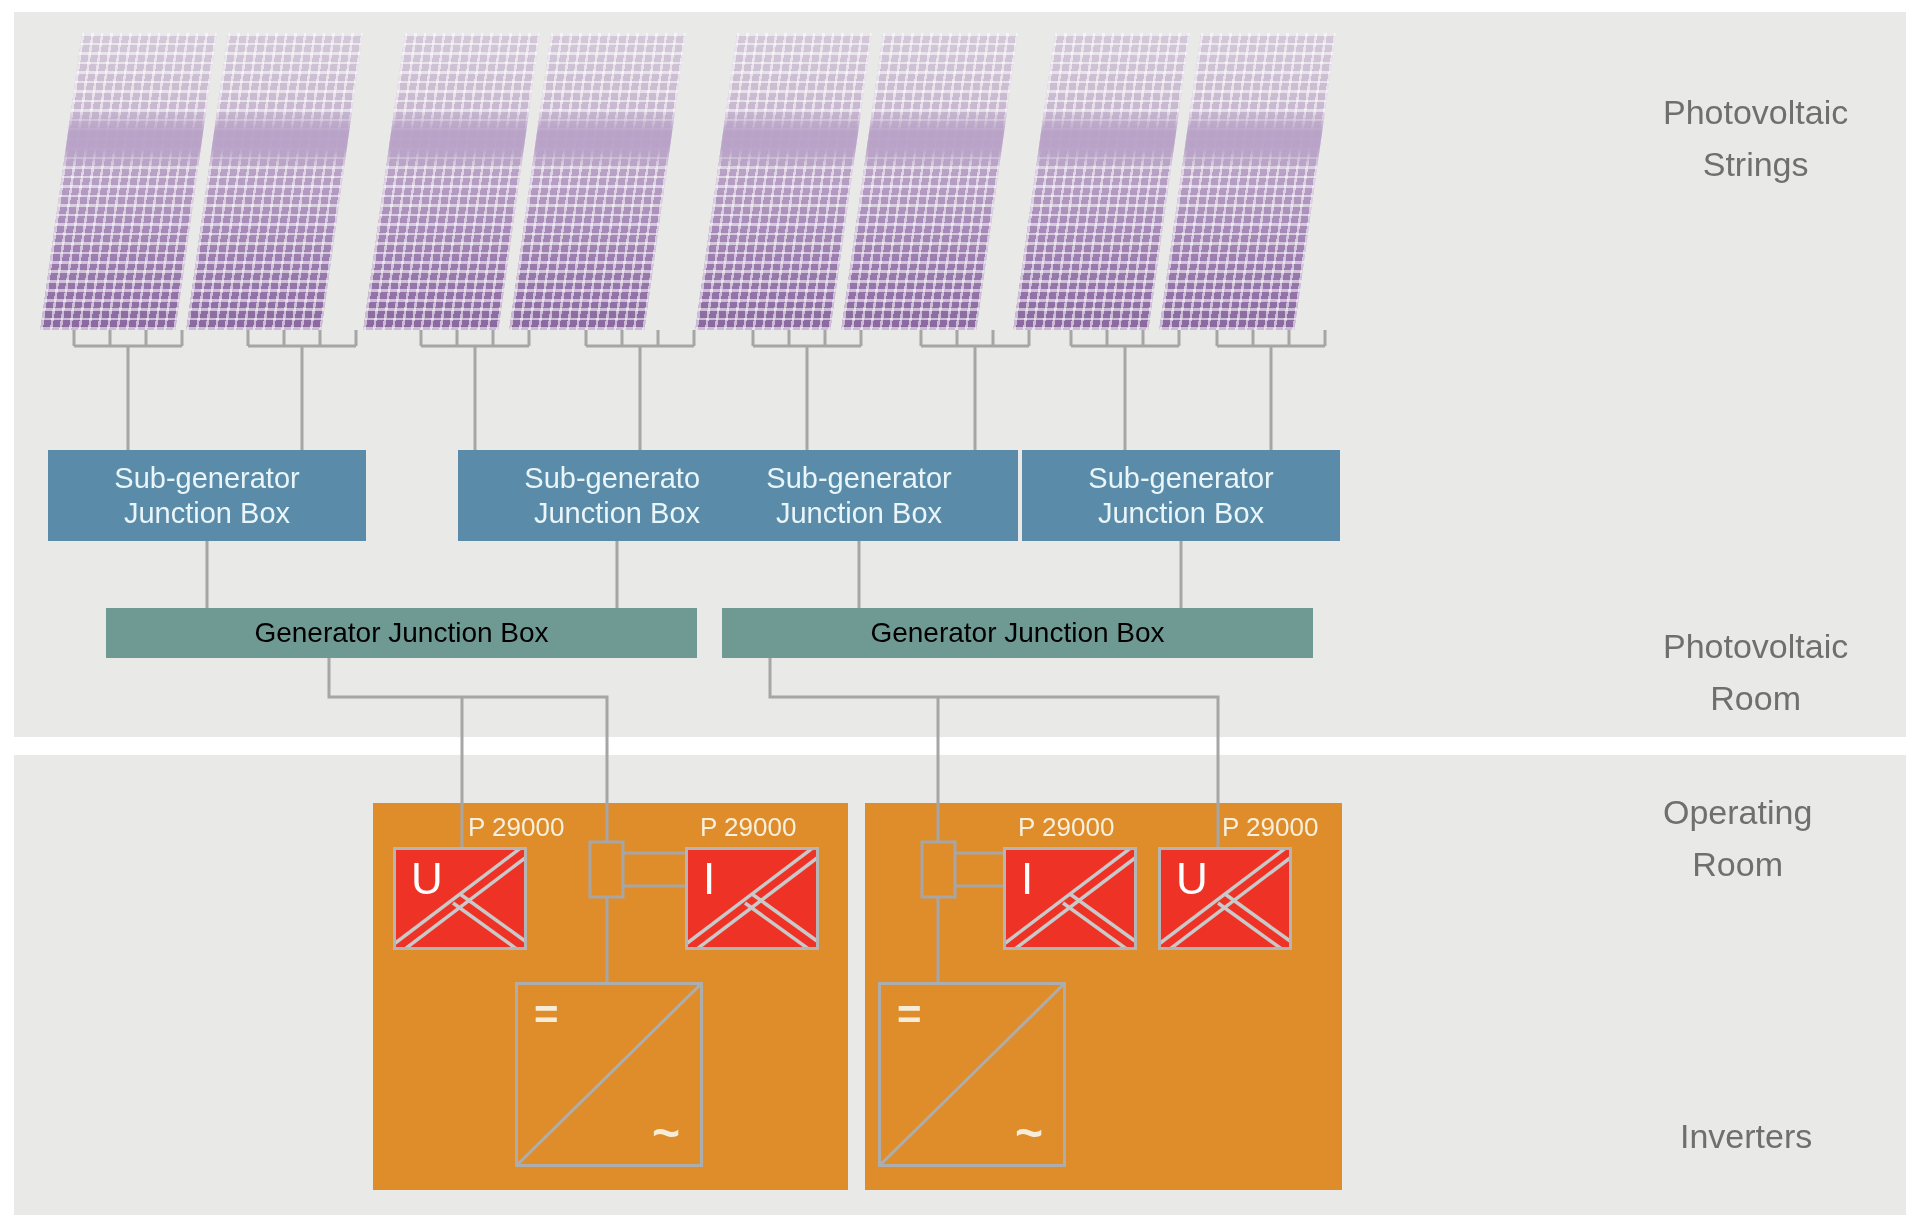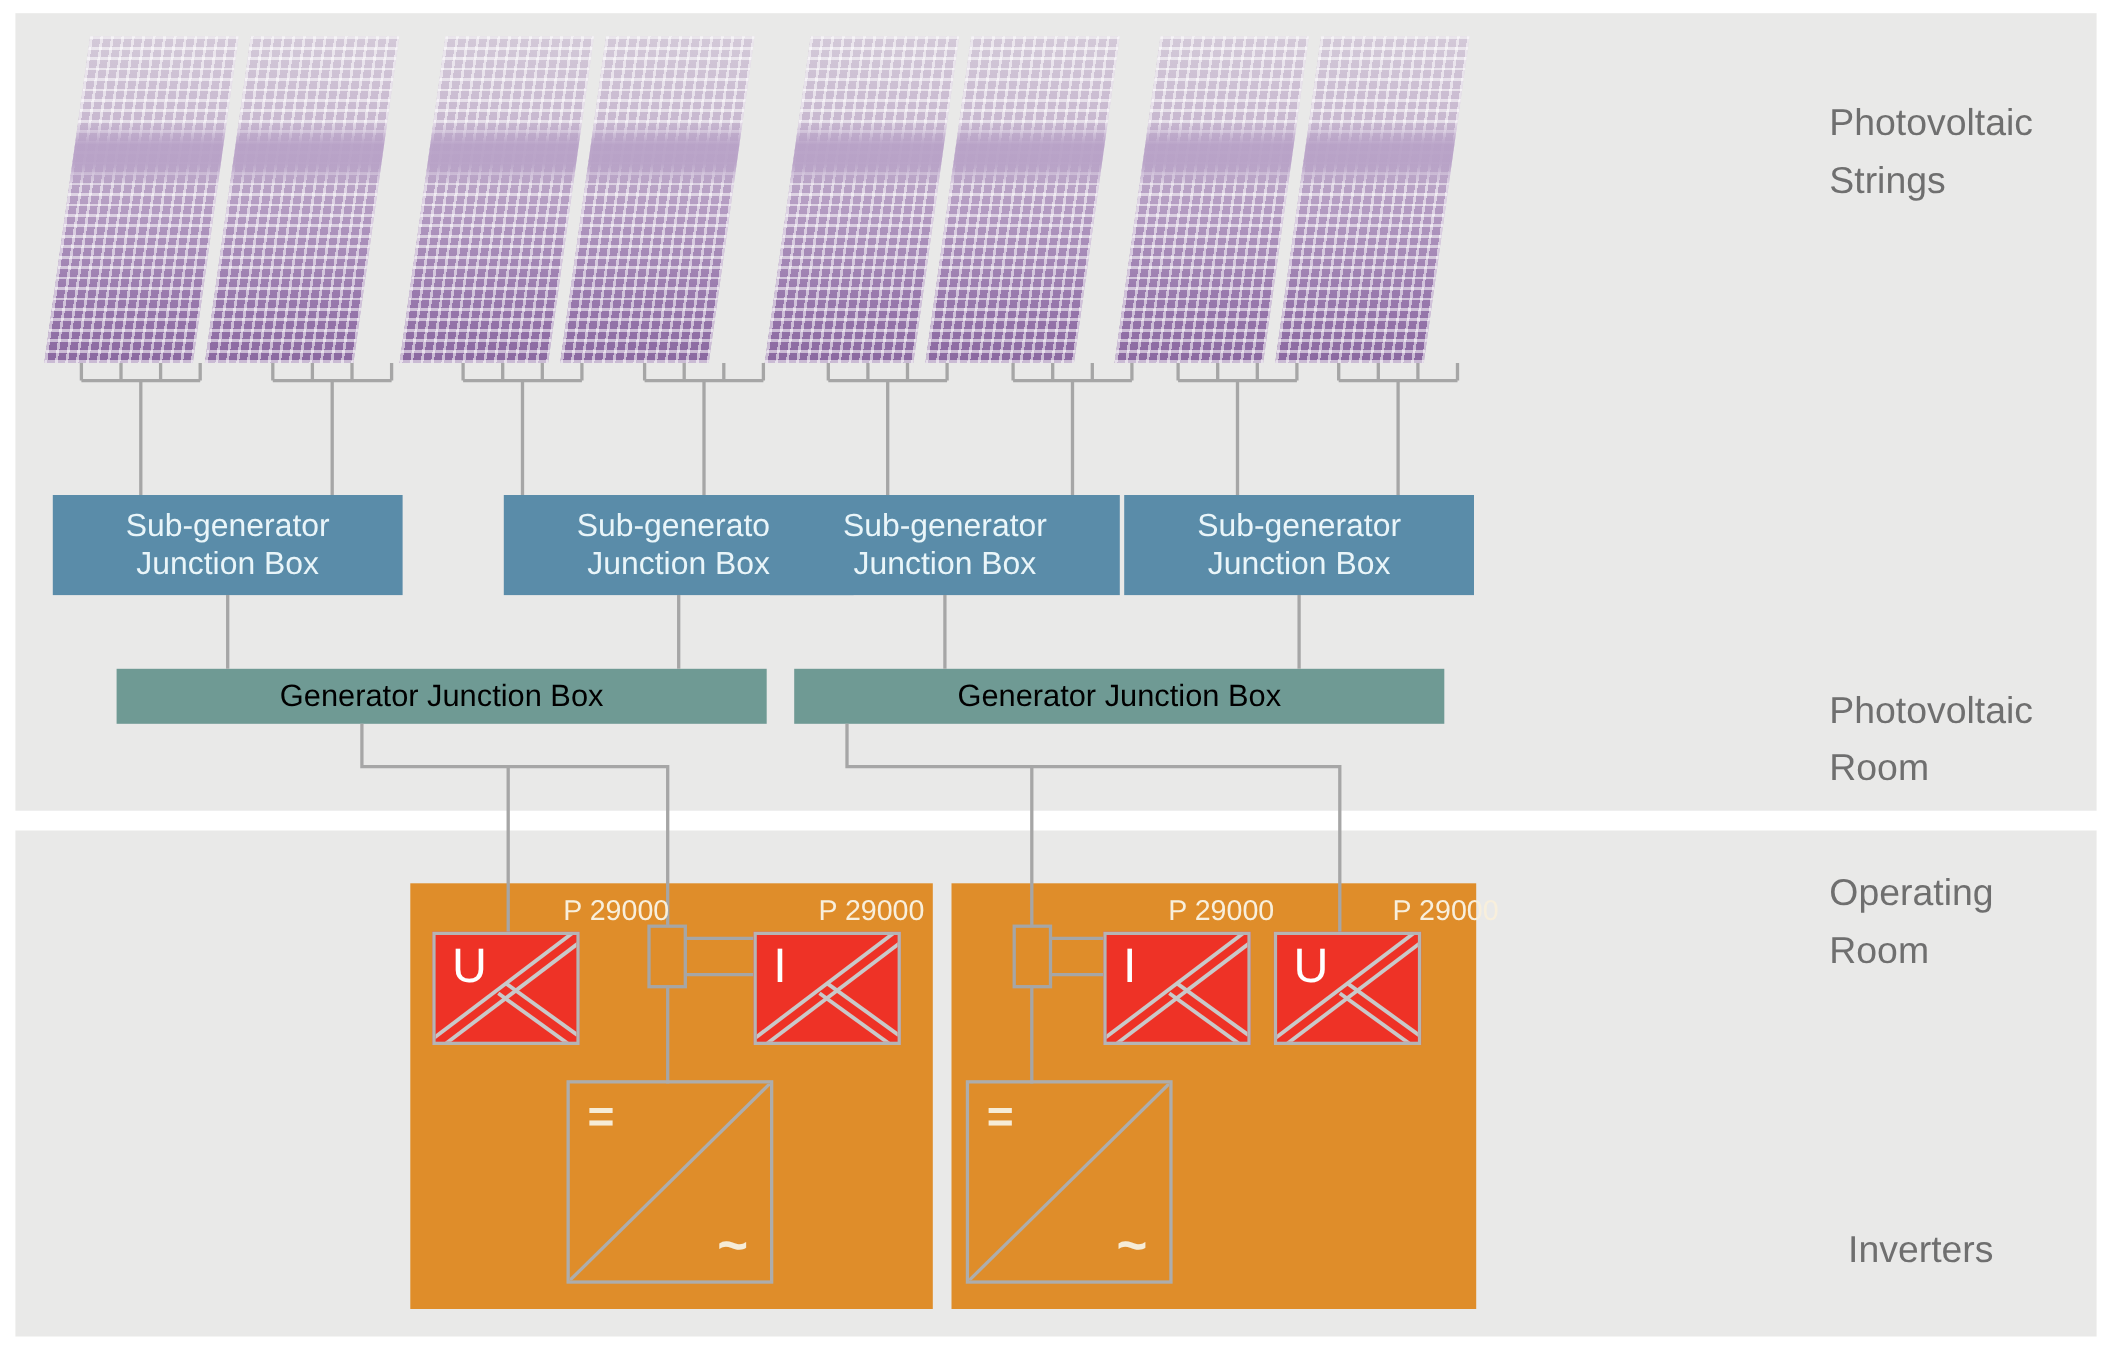--- a/index.html
+++ b/index.html
@@ -31,31 +31,31 @@
 
   
   #wires{position:absolute;left:0;top:0;z-index:1;}
 
   
   .meter{position:absolute;top:847px;width:134px;height:103px;background:#ee3226;
          border:3px solid #b5b5b5;box-sizing:border-box;z-index:2;}
   .meter svg{position:absolute;left:0;top:0;width:100%;height:100%;}
   .meter-letter{position:absolute;left:15px;top:4px;font-size:44px;color:#ffffff;z-index:2;}
 
-  .ptag{position:absolute;top:812px;font-size:26px;color:#f8efdc;z-index:2;margin-left:44px;}
+  .ptag{position:absolute;top:812px;font-size:26px;color:#f8efdc;z-index:2;}
 
   
   .inv{position:absolute;top:982px;width:188px;height:185px;border:3px solid #adadad;
        box-sizing:border-box;z-index:2;}
   .inv svg{position:absolute;left:0;top:0;width:100%;height:100%;}
   .inv .dc{position:absolute;left:16px;top:6px;font-size:42px;font-weight:700;color:#f6ecd7;}
   .inv .ac{position:absolute;right:20px;bottom:4px;font-size:48px;font-weight:700;color:#f6ecd7;}
 
   
-  .sideL{position:absolute;left:1663px;font-size:34px;line-height:52px;color:#6f6f6f;z-index:2;}
+  .sideL{position:absolute;left:1663px;font-size:34px;line-height:52px;color:#6f6f6f;z-index:2;text-align:center;}
 </style>
 </head>
 <body>
 
 <div id="page">
 
   <div class="sec" id="sec-top"></div>
   <div class="sec" id="sec-bottom"></div>
 
   <div class="pv-panel" style="left:82px"></div>

